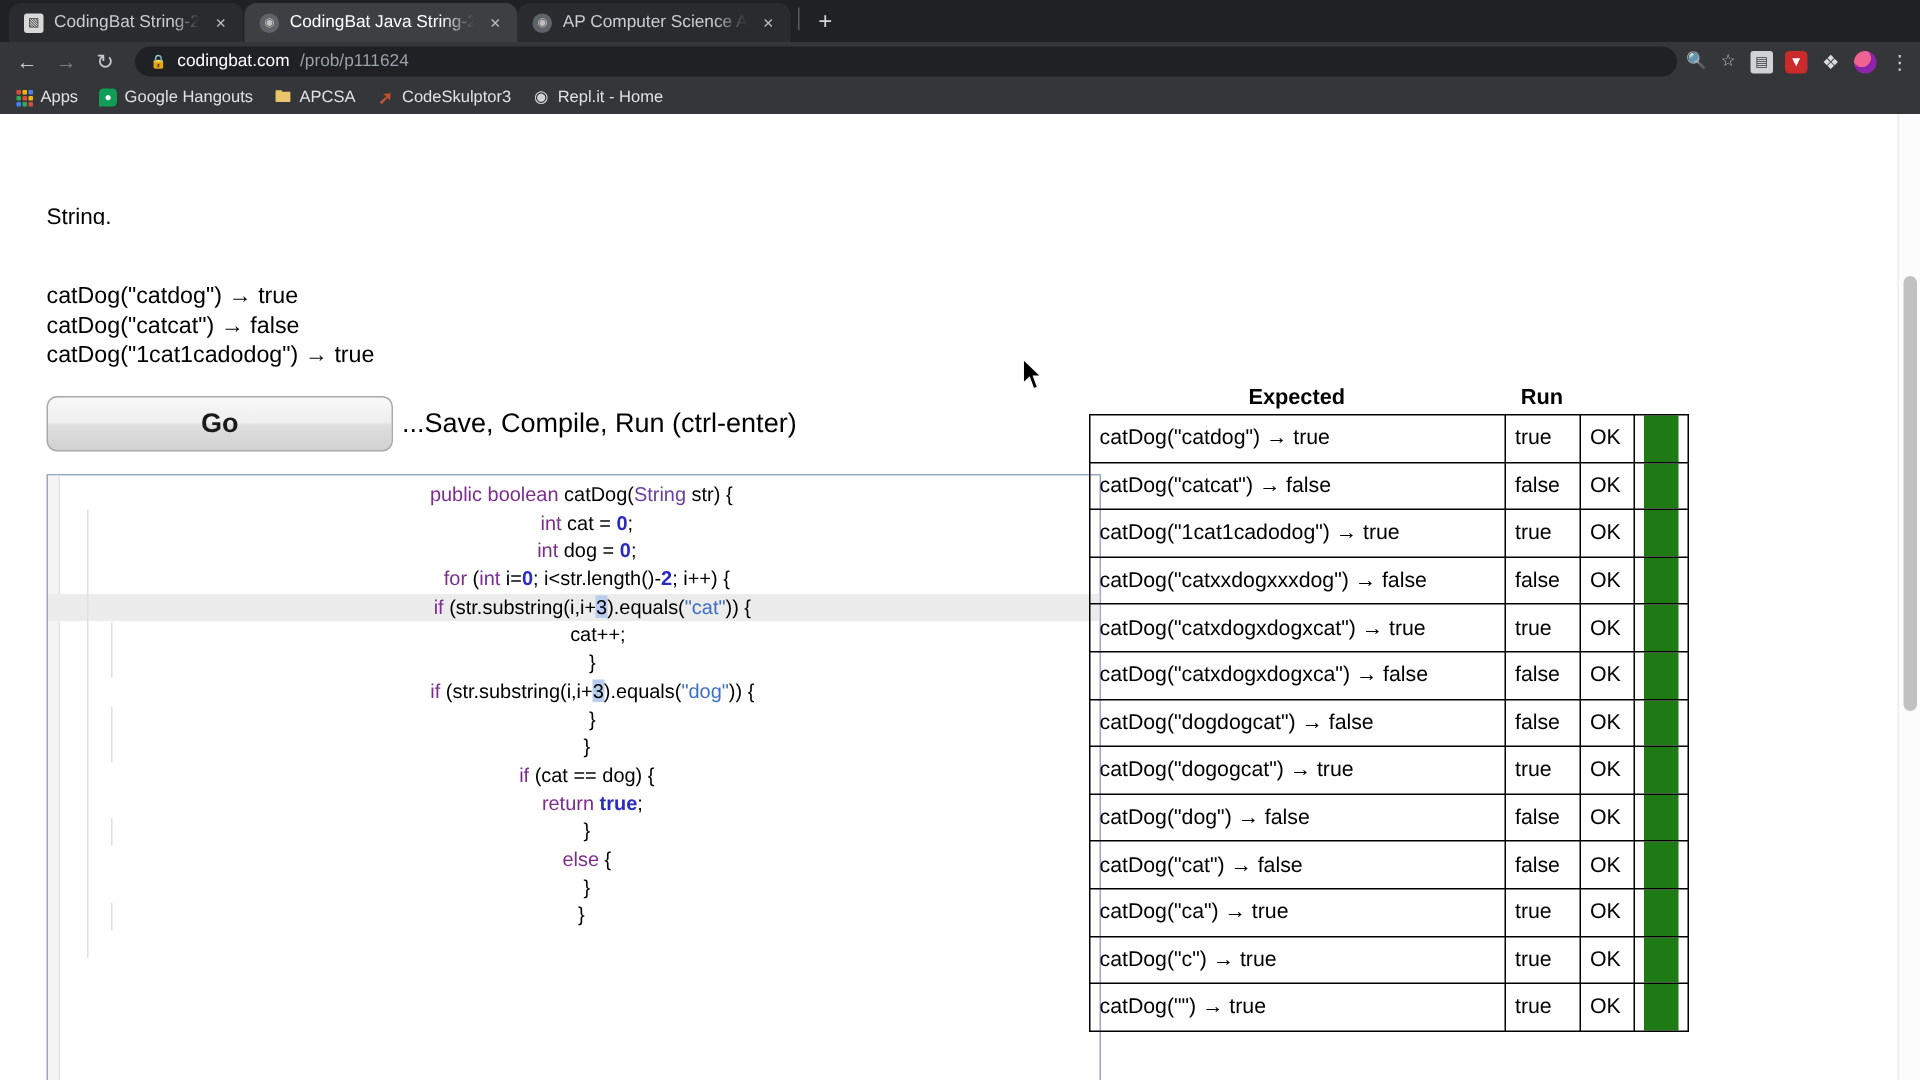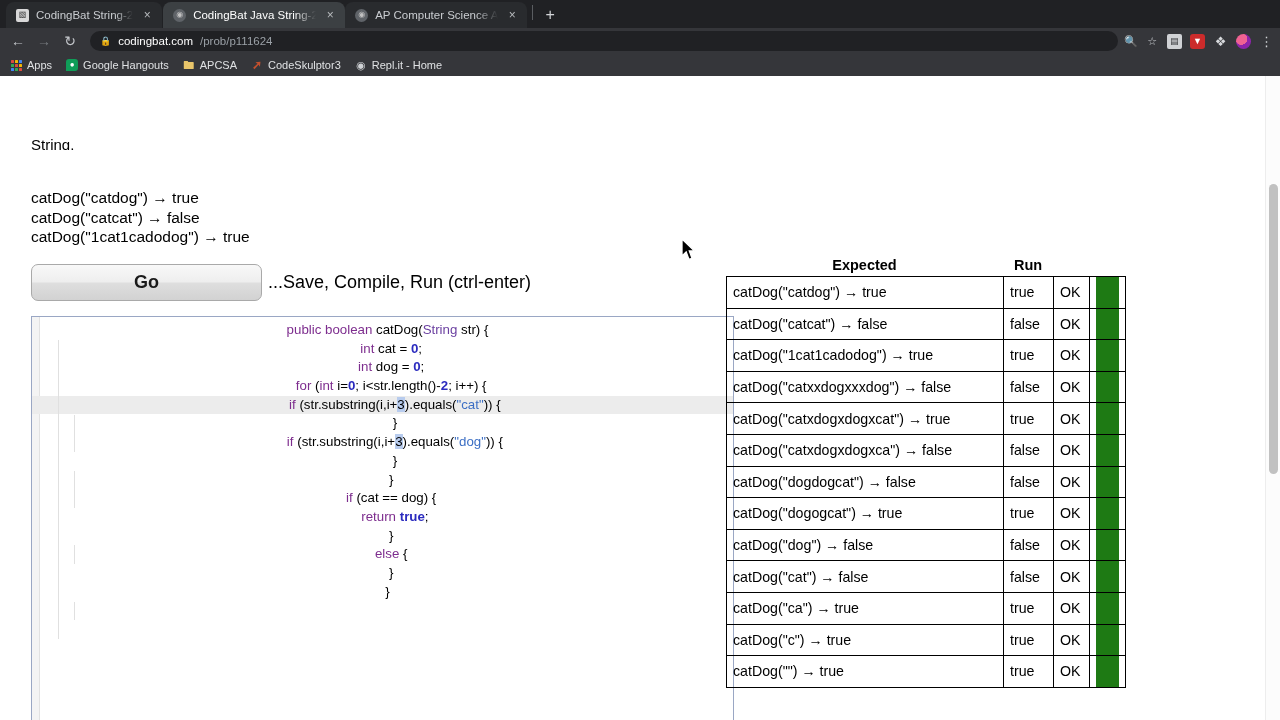--- a/index.html
+++ b/index.html
@@ -303,20 +303,21 @@
 
   <div class="code-box">
     <div class="code-inner">
       <div class="gutter"></div>
       <div id="code-lines">
           <div class="code-line"><span class="kw">public </span><span class="kw">boolean </span><span>catDog(</span><span class="ty">String</span><span> str) {</span></div>
           <div class="code-line"><span>  </span><span class="kw">int</span><span> cat = </span><span class="num">0</span><span>;</span></div>
           <div class="code-line"><span>  </span><span class="kw">int</span><span> dog = </span><span class="num">0</span><span>;</span></div>
           <div class="code-line"><span>  </span><span class="kw">for</span><span> (</span><span class="kw">int</span><span> i=</span><span class="num">0</span><span>; i&lt;str.length()-</span><span class="num">2</span><span>; i++) {</span></div>
           <div class="code-line hl"><span>    </span><span class="kw">if</span><span> (str.substring(i,i+</span><span class="sel">3</span><span>).equals(</span><span class="str">"cat"</span><span>)) {</span></div>
+          <div class="code-line"><span>      cat++;</span></div>
           <div class="code-line"><span>    }</span></div>
           <div class="code-line"><span>    </span><span class="kw">if</span><span> (str.substring(i,i+</span><span class="sel">3</span><span>).equals(</span><span class="str">"dog"</span><span>)) {</span></div>
           <div class="code-line"><span>    }</span></div>
           <div class="code-line"><span>  }</span></div>
           <div class="code-line"><span>  </span><span class="kw">if</span><span> (cat == dog) {</span></div>
           <div class="code-line"><span>    </span><span class="kw">return</span><span> </span><span class="num">true</span><span>;</span></div>
           <div class="code-line"><span>  }</span></div>
           <div class="code-line"><span>  </span><span class="kw">else</span><span> {</span></div>
           <div class="code-line"><span>  }</span></div>
           <div class="code-line"><span>}</span></div>

